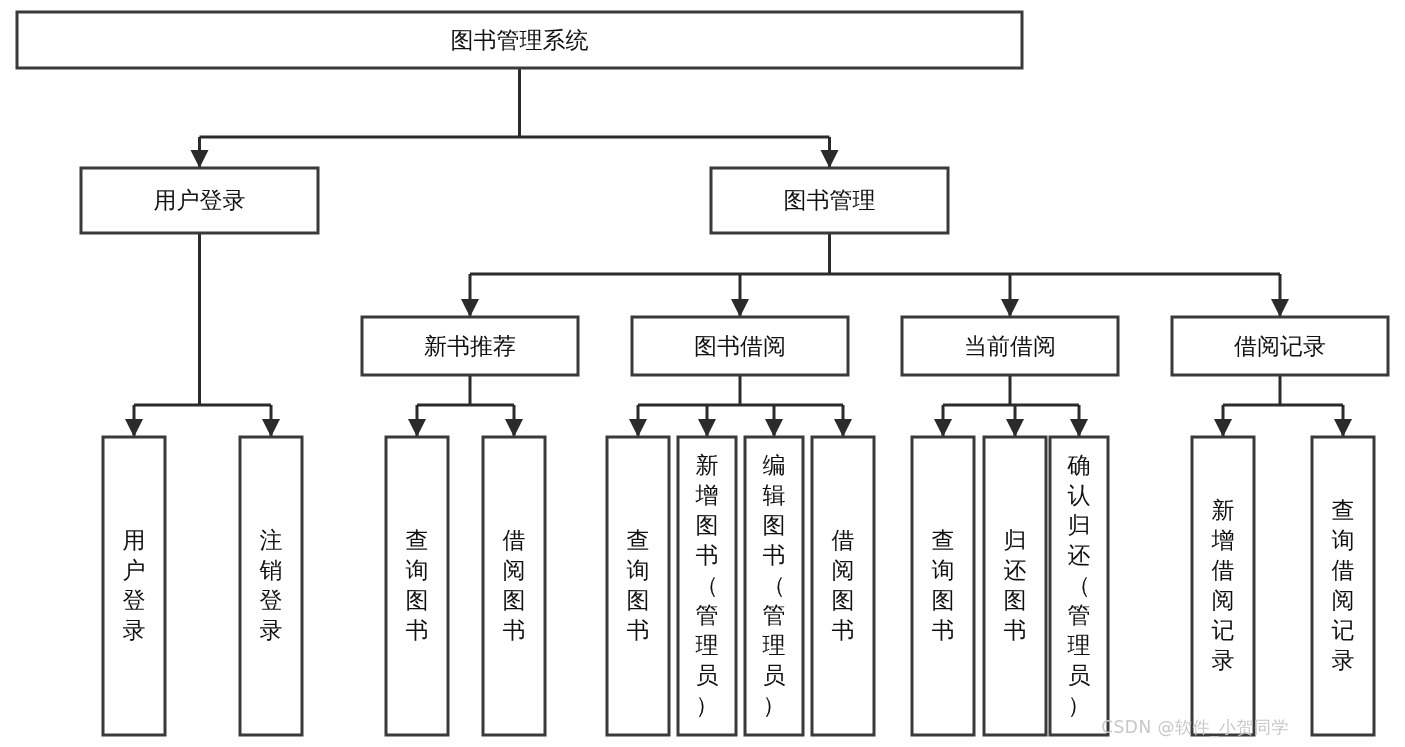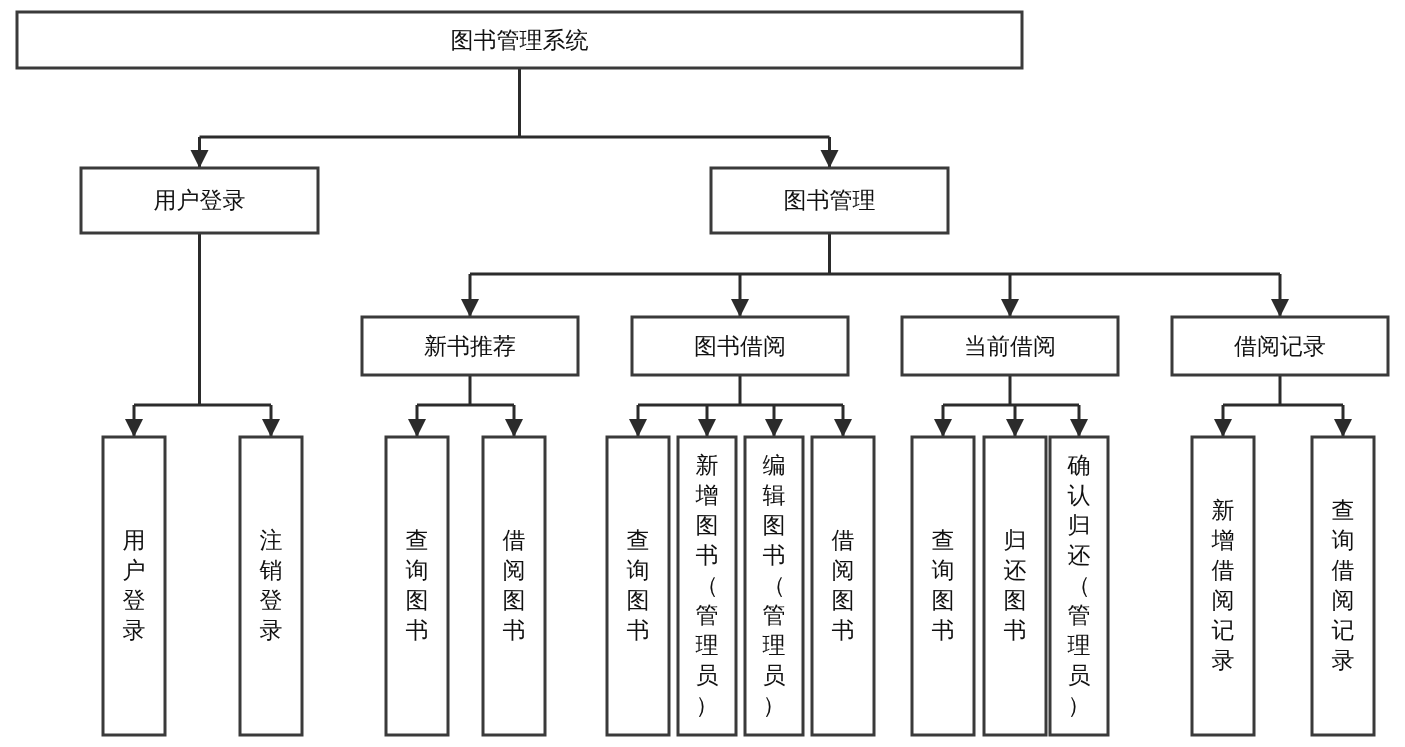--- a/index.html
+++ b/index.html
@@ -204,13 +204,14 @@
           <rect x="1192" y="437" width="62" height="298" class="node-box"></rect>
           <text x="1223" class="node-label-v"><tspan x="1223" y="518">新</tspan><tspan x="1223" y="548">增</tspan><tspan x="1223" y="578">借</tspan><tspan x="1223" y="608">阅</tspan><tspan x="1223" y="638">记</tspan><tspan x="1223" y="668">录</tspan></text>
         </g>
         <g>
           <rect x="1312" y="437" width="62" height="298" class="node-box"></rect>
           <text x="1343" class="node-label-v"><tspan x="1343" y="518">查</tspan><tspan x="1343" y="548">询</tspan><tspan x="1343" y="578">借</tspan><tspan x="1343" y="608">阅</tspan><tspan x="1343" y="638">记</tspan><tspan x="1343" y="668">录</tspan></text>
         </g>
       </g>
     </svg>
 
+  <div class="watermark-text">CSDN @软件_小贺同学</div>
 </div>
 
 </body></html>

